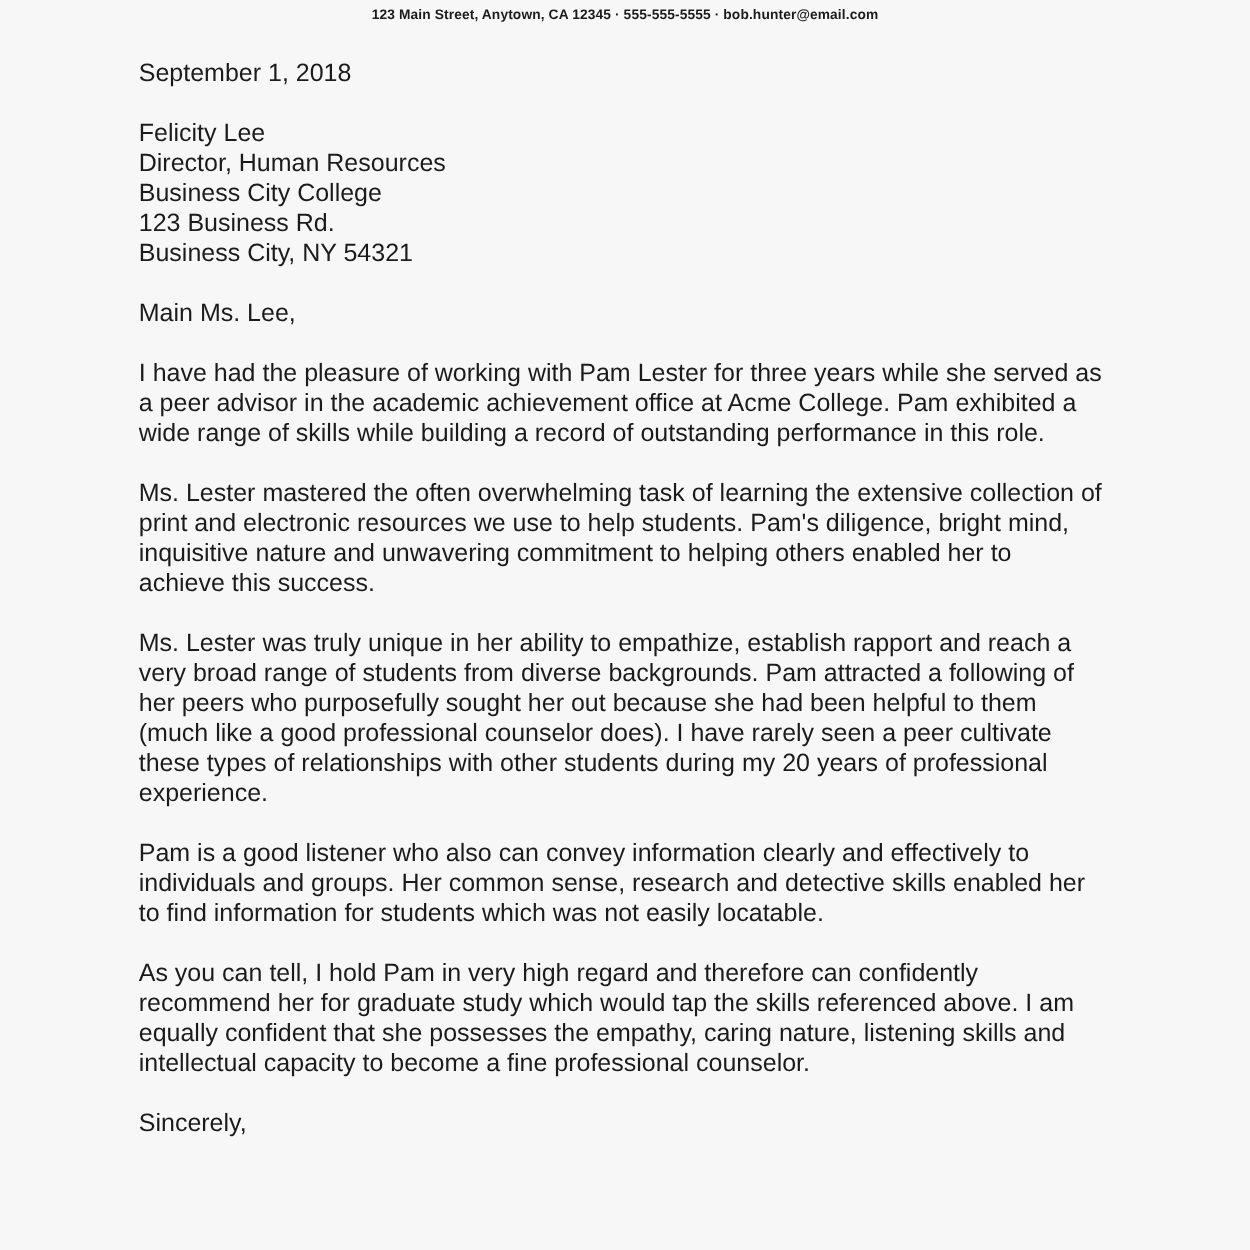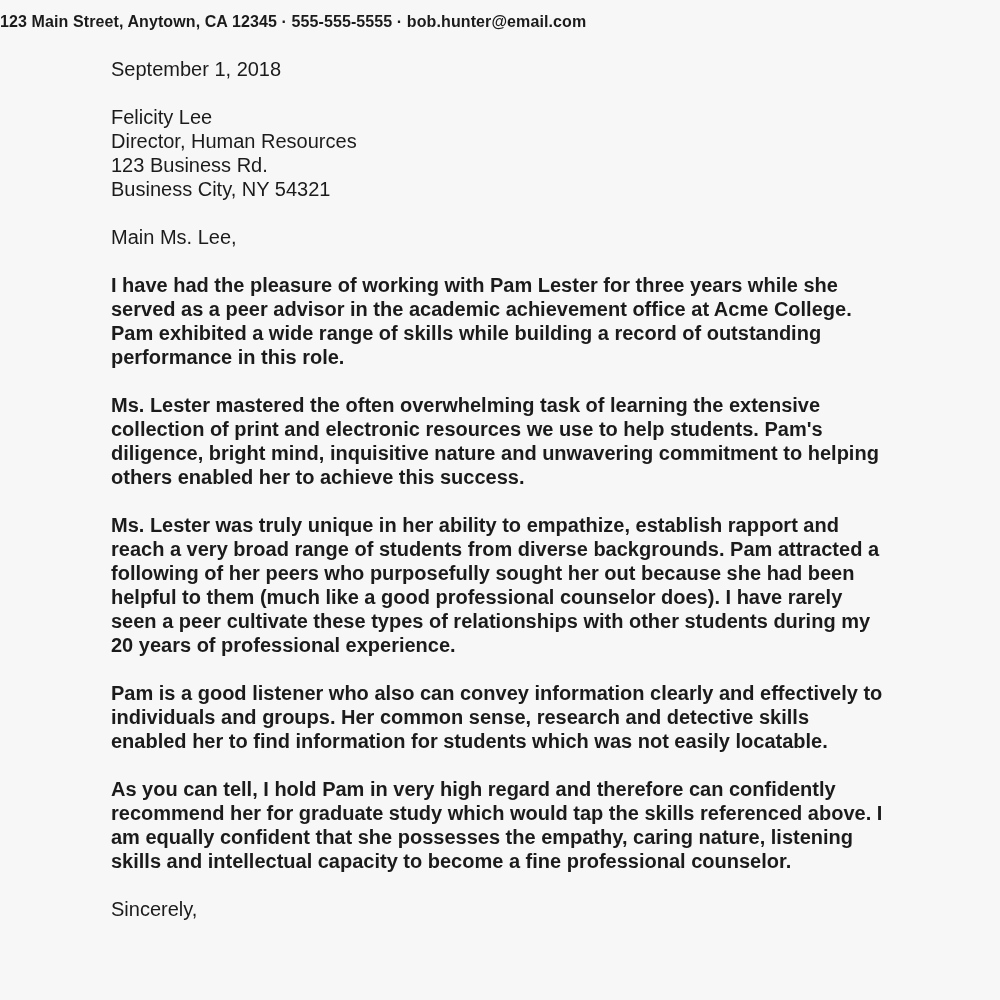--- a/index.html
+++ b/index.html
@@ -13,23 +13,23 @@
     background: #f7f7f7;
     color: #1b1b1b;
     font-family: "Liberation Sans", sans-serif;
   }
   .page {
     width: 1000px;
     height: 1000px;
     overflow: hidden;
   }
   .header-contact {
-    text-align: left;
-    padding-top: 11px;
-    font-size: 16px;
+    text-align: center;
+    padding-top: 1px;
+    font-size: 11px;
     line-height: 22px;
     font-weight: 600;
     letter-spacing: 0.1px;
   }
   .content {
     width: 772px;
     margin-left: 111px;
     font-size: 20px;
     line-height: 24px;
   }
@@ -40,21 +40,20 @@
     margin-top: 24px;
   }
   .recipient-block div {
     line-height: 24px;
   }
   .salutation {
     margin-top: 24px;
   }
   p.para {
     margin: 24px 0 0 0;
-    font-weight: bold;
   }
   .closing {
     margin-top: 24px;
   }
   .signature-block {
     margin-top: 96px;
   }
   .signature-block div {
     line-height: 24px;
   }
@@ -66,20 +65,21 @@
 
   <div class="header-contact">123 Main Street, Anytown, CA 12345 · 555-555-5555 · bob.hunter@email.com</div>
 
   <div class="content">
 
     <div class="date-line">September 1, 2018</div>
 
     <div class="recipient-block">
       <div>Felicity Lee</div>
       <div>Director, Human Resources</div>
+      <div>Business City College</div>
       <div>123 Business Rd.</div>
       <div>Business City, NY 54321</div>
     </div>
 
     <div class="salutation">Main Ms. Lee,</div>
 
     <p class="para">I have had the pleasure of working with Pam Lester for three years while she served as a peer advisor in the academic achievement office at Acme College. Pam exhibited a wide range of skills while building a record of outstanding performance in this role.</p>
 
     <p class="para">Ms. Lester mastered the often overwhelming task of learning the extensive collection of print and electronic resources we use to help students. Pam's diligence, bright mind, inquisitive nature and unwavering commitment to helping others enabled her to achieve this success.</p>
 

